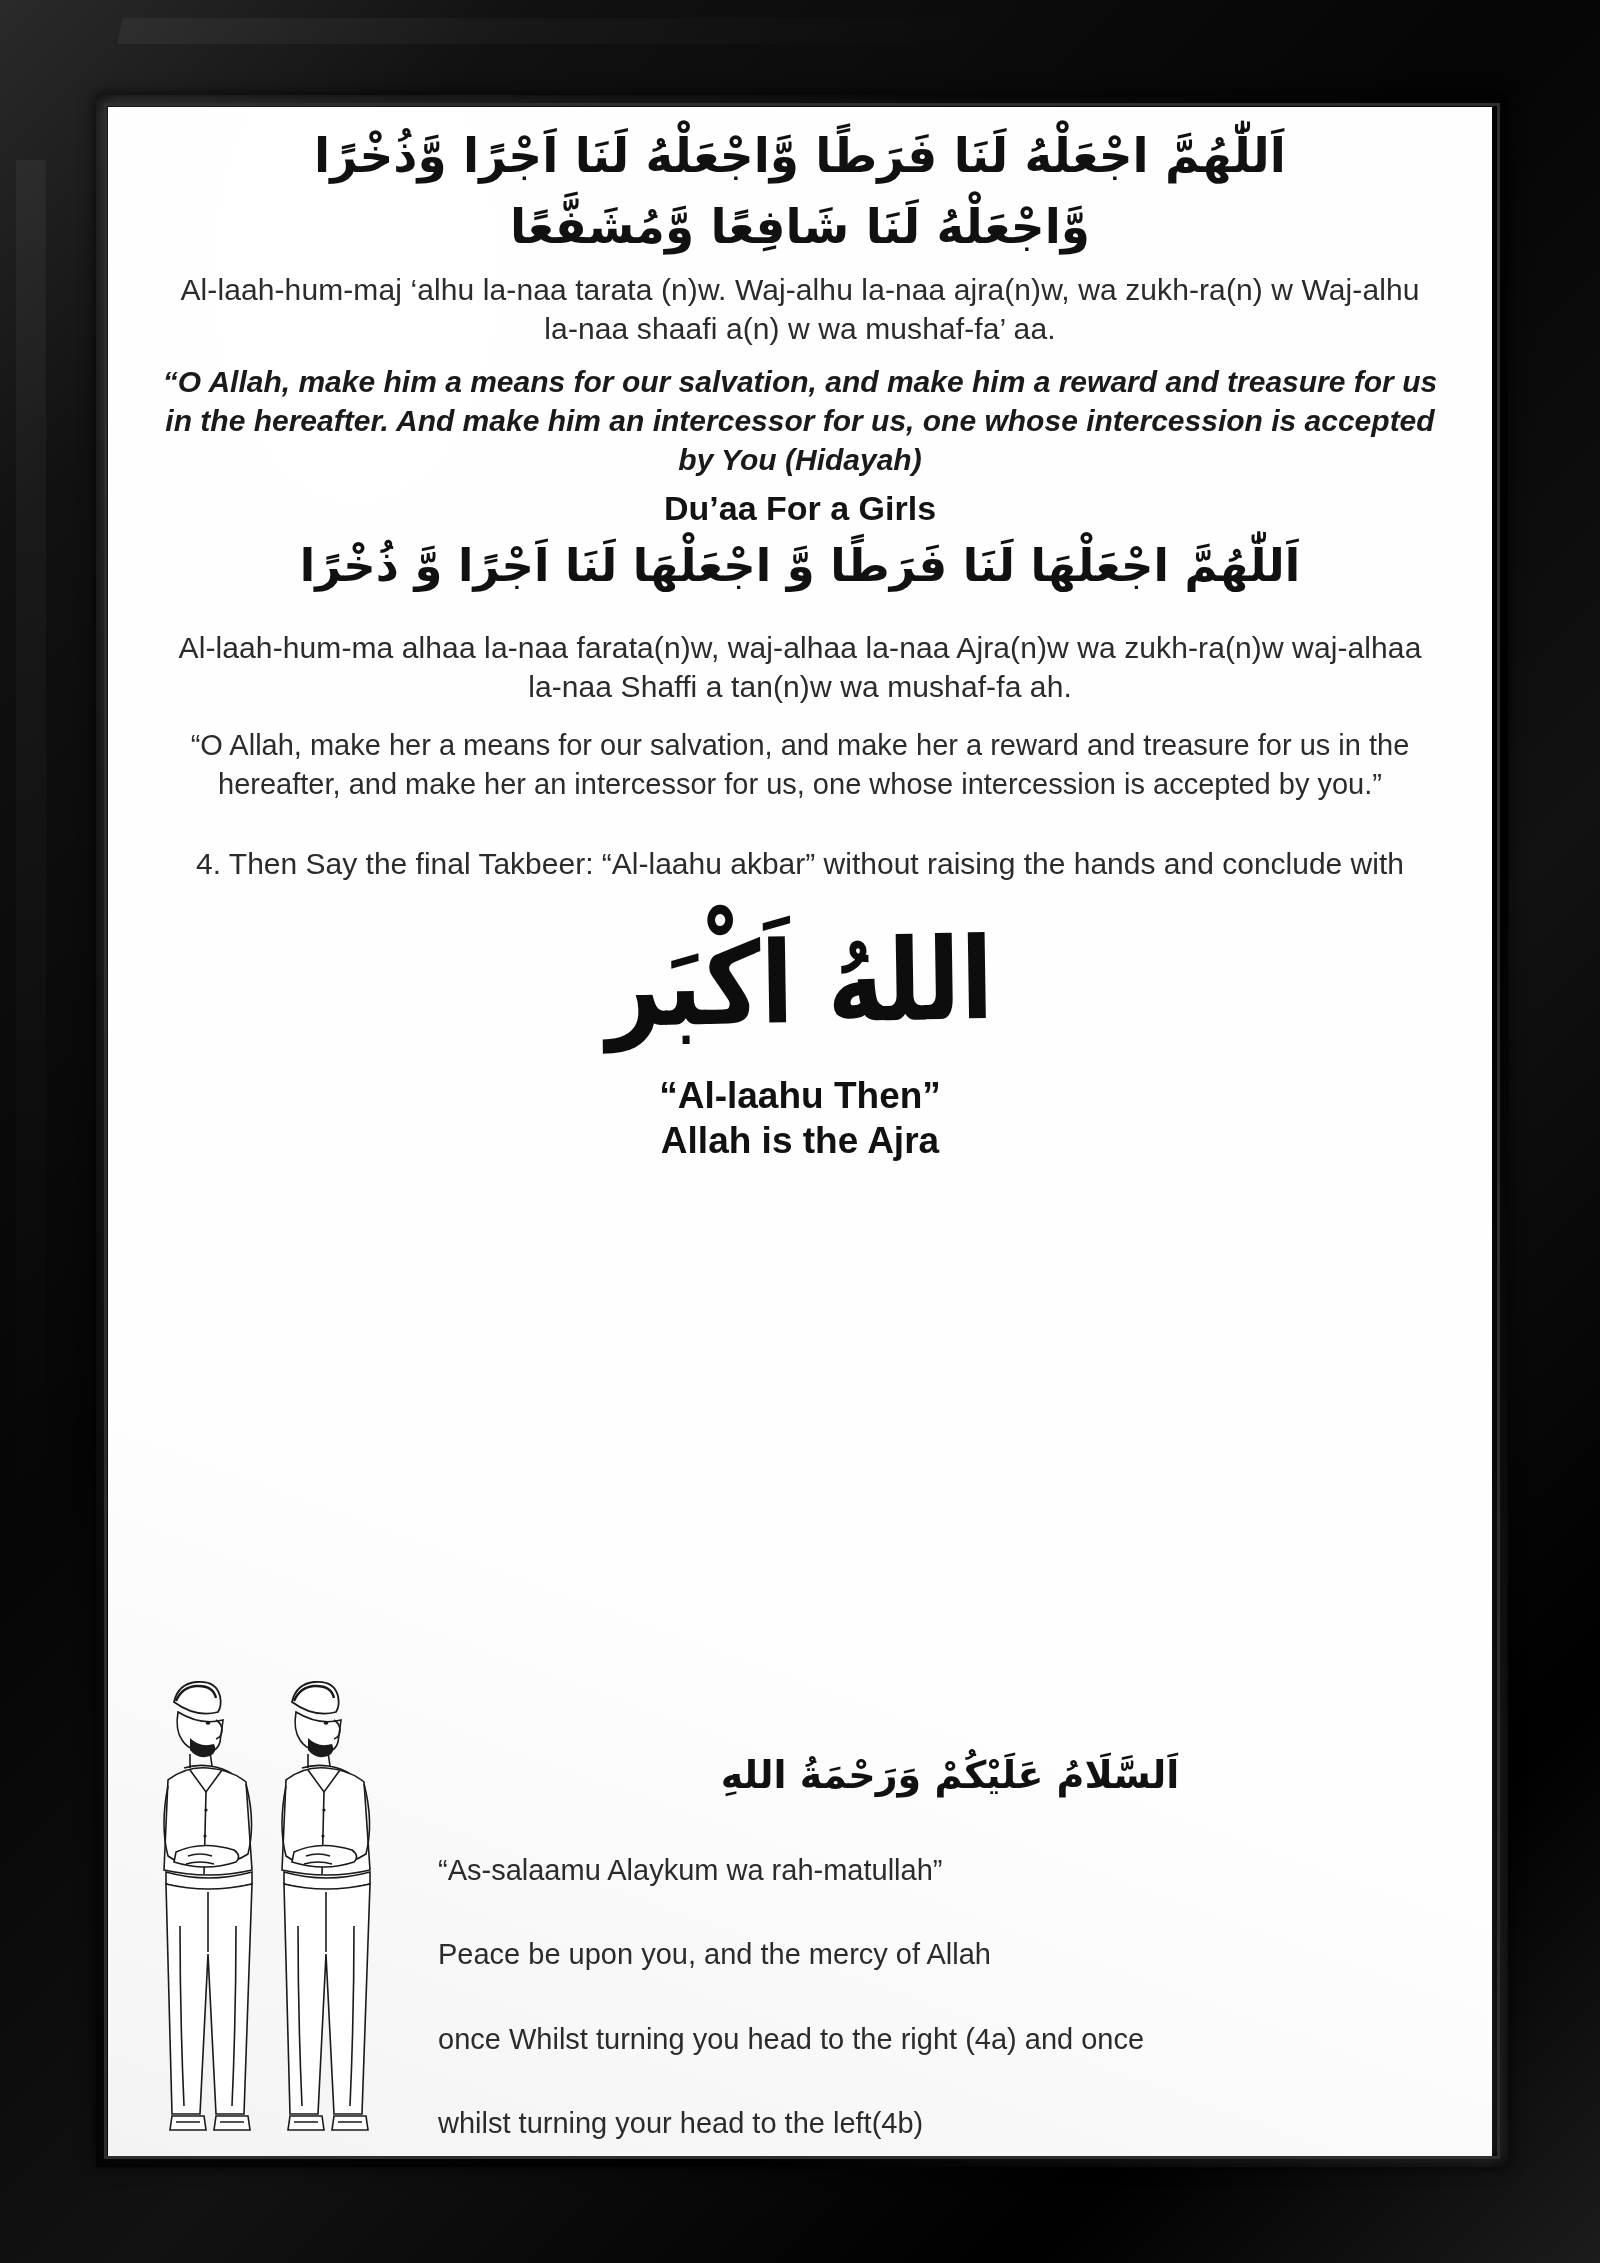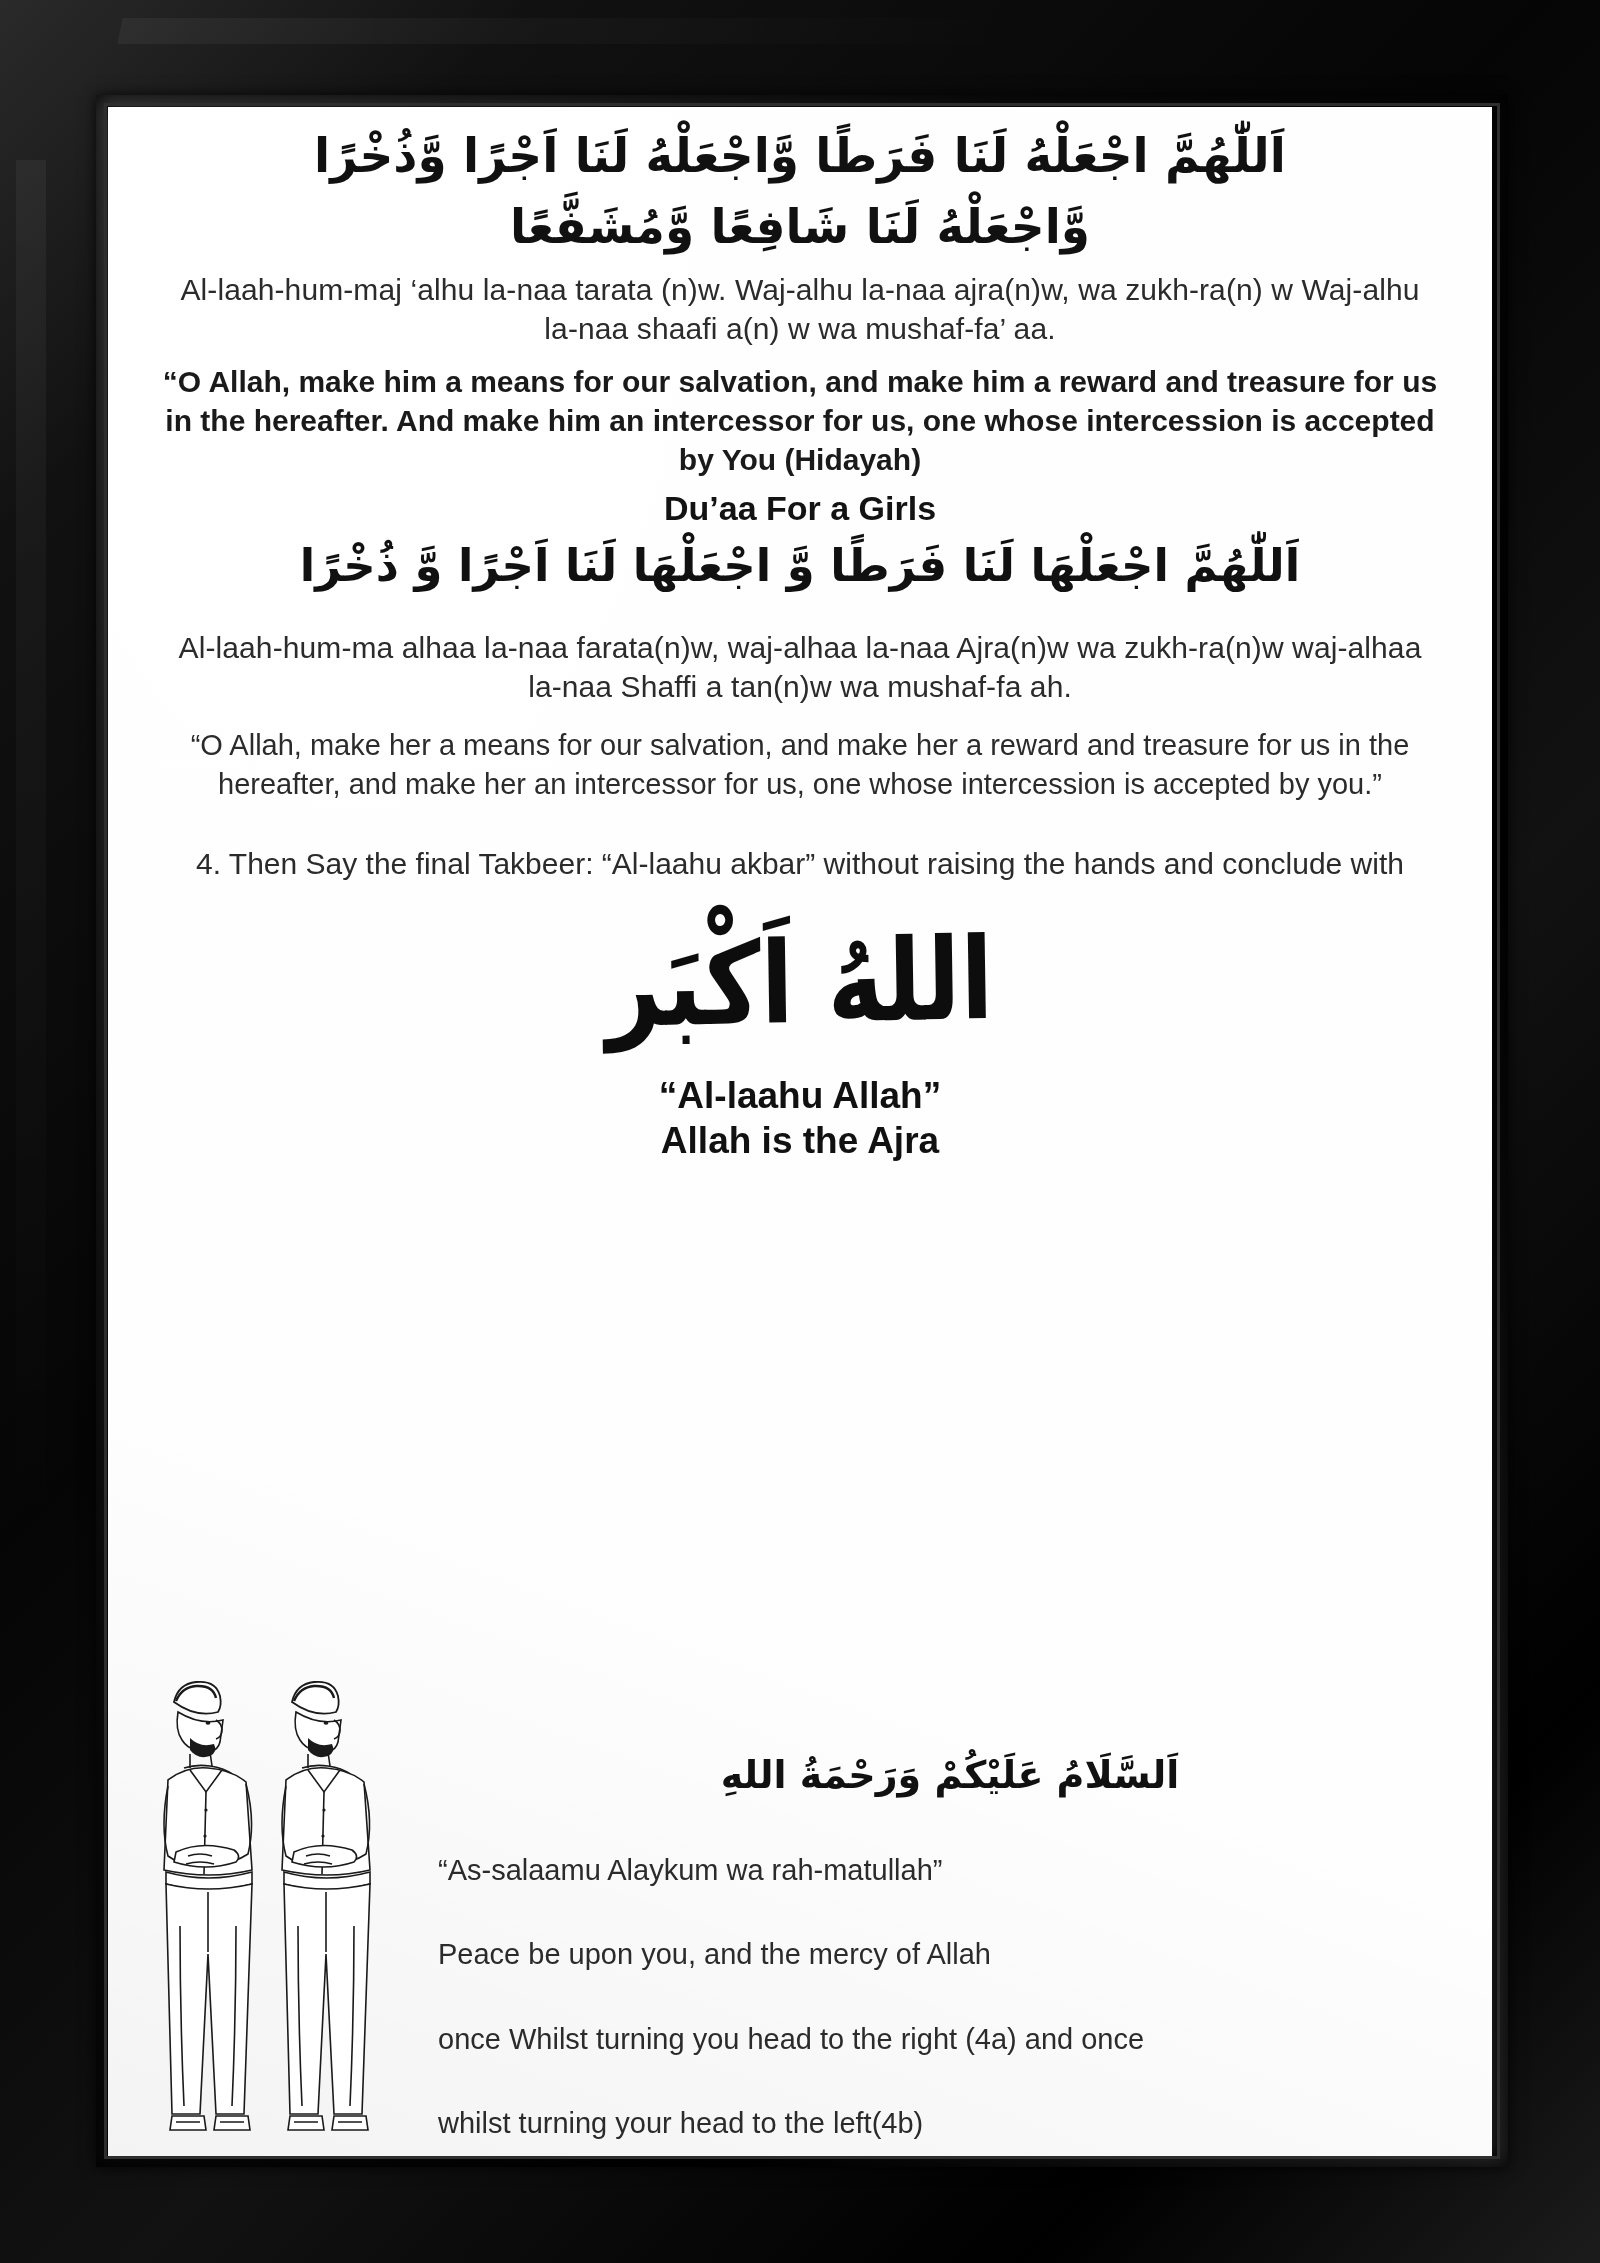--- a/index.html
+++ b/index.html
@@ -72,20 +72,21 @@
     font-size:30px;
     line-height:1.30;
     letter-spacing:.1px;
   }
   .translit-b{
     text-align:center;
     color:#1a1a1a;
     font-size:30px;
     font-weight:700;
     line-height:1.30;
+    font-style:italic;
   }
   .trans-q{
     text-align:center;
     color:#2b2b2b;
     font-size:29px;
     line-height:1.35;
   }
   .heading-b{
     text-align:center;
     color:#131313;
@@ -177,21 +178,21 @@
       <div class="trans-q">“O Allah, make her a means for our salvation, and make her a reward and treasure for us in the hereafter, and make her an intercessor for us, one whose intercession is accepted by you.”</div>
 
       <div class="sp-40"></div>
 
       <div class="step">4. Then Say the final Takbeer: “Al-laahu akbar” without raising the hands and conclude with</div>
 
       <div id="calligraphy-wrap">
         <div id="calligraphy">اللهُ اَكْبَر</div>
       </div>
 
-      <div class="big-b">“Al-laahu Allah”</div>
+      <div class="big-b">“Al-laahu Then”</div>
       <div class="big-b">Allah is the Ajra</div>
     </div>
 
     <div id="figures">
       <svg viewBox="0 0 330 470" xmlns="http://www.w3.org/2000/svg" stroke="#1a1a1a" fill="none" stroke-width="1.6">
         <g>
 
           <path d="M28 26 q4 -18 22 -20 q20 -2 24 14 q2 10 -2 16 q-22 6 -44 -10 z" fill="#ffffff" stroke-width="1.8"></path>
           <path d="M30 25 q6 -14 20 -15 q17 -1 20 12" stroke-width="2.4"></path>
 

